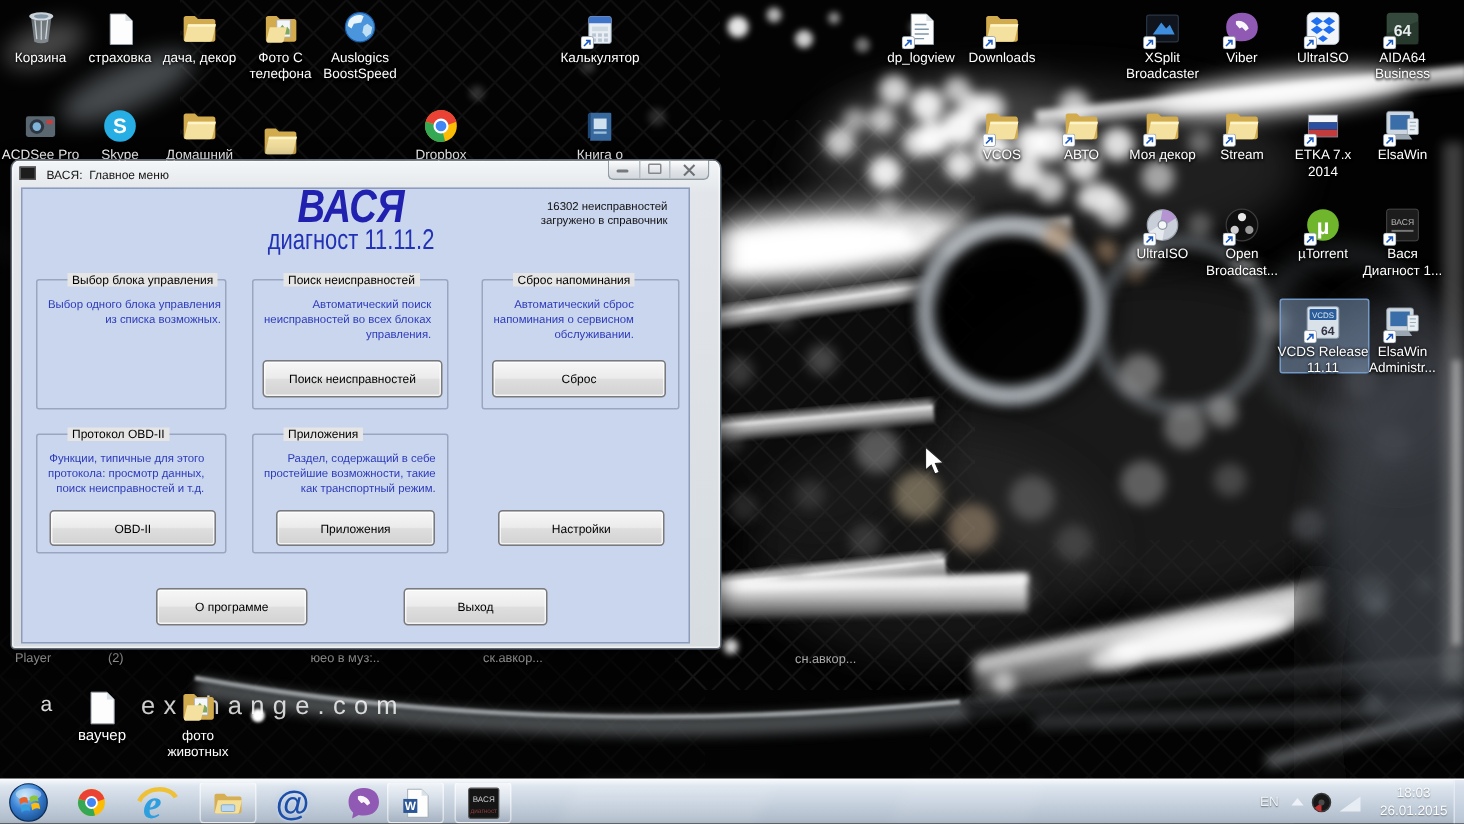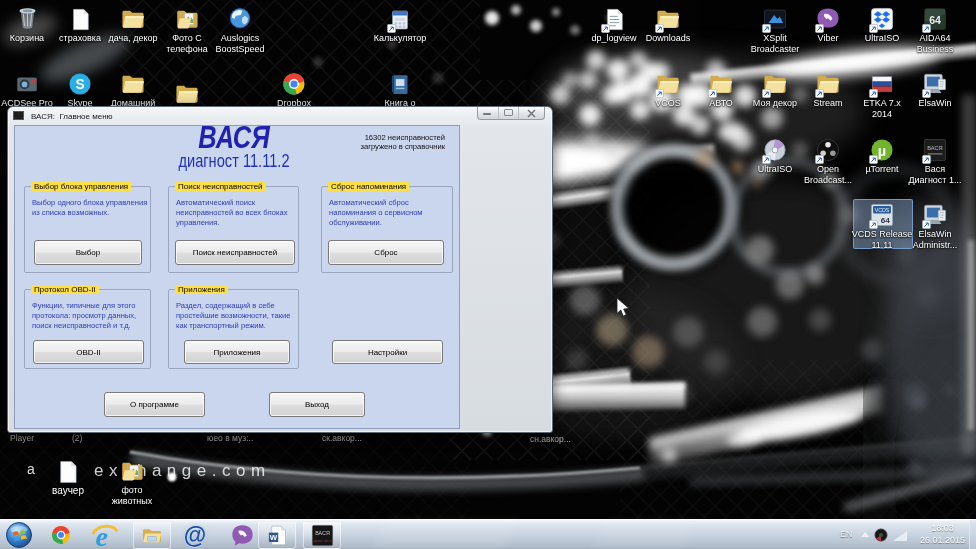--- a/index.html
+++ b/index.html
@@ -2,31 +2,31 @@
 <html><head><meta charset="utf-8"><style>
 html,body{margin:0;padding:0}
 #s{position:relative;width:976px;height:549px;overflow:hidden;background:#000;font-family:"Liberation Sans",sans-serif}
 #s *{box-sizing:border-box}
 .di{position:absolute;width:64px;text-align:center}
 .ib{height:27px;display:flex;align-items:flex-end;justify-content:center;position:relative}
 .lb{margin-top:1px;font-size:9px;line-height:10.5px;color:#fff;text-shadow:0 1px 2px rgba(0,0,0,.95),0 0 2px rgba(0,0,0,.85)}
 .ov{position:absolute;left:19px;bottom:-1px}
 .ghost{position:absolute;font-size:8.5px;color:rgba(255,255,255,.65);text-shadow:0 1px 1px #000}
 
-#win{position:absolute;left:7px;top:106px;width:546px;height:327px;background:linear-gradient(180deg,#f4f6f8,#e2e6ea 22px,#d7dce1);border:1px solid #5f6a74;border-radius:6px 6px 3px 3px;box-shadow:0 3px 14px rgba(0,0,0,.65),inset 0 0 0 1px rgba(255,255,255,.6)}
+#win{position:absolute;left:7px;top:106px;width:474px;height:327px;background:linear-gradient(180deg,#f4f6f8,#e2e6ea 22px,#d7dce1);border:1px solid #5f6a74;border-radius:6px 6px 3px 3px;box-shadow:0 3px 14px rgba(0,0,0,.65),inset 0 0 0 1px rgba(255,255,255,.6)}
 #tbar{position:absolute;left:0;top:0;width:100%;height:18px;font-size:8.5px;color:#151515}
 #tico{position:absolute;left:5px;top:4px;width:11px;height:9px;background:#1d1d1d;border:1px solid #555}
 #ttxt{position:absolute;left:23px;top:4.5px;font-size:8px}
 #caps{position:absolute;right:7px;top:0;width:68px;height:13px;display:flex;background:linear-gradient(#fdfdfd,#dfe3e7 60%,#d3d8dd);border:1px solid #939ca5;border-top:none;border-radius:0 0 4px 4px;overflow:hidden}
 #caps div{flex:1;position:relative;border-right:1px solid #b6bdc4}
 #caps div:last-child{border-right:none;flex:1.25}
 #cnt{position:absolute;left:6px;top:18px;width:446px;height:304px;background:#cad5ee;border:1px solid #8d9cba}
 .gb{position:absolute;border:1px solid #9aa5bf;border-radius:2px}
-.gl{position:absolute;top:-5px;left:6px;background:#fde047;padding:0 3px;font-size:8px;color:#000;white-space:nowrap}
-.gd{position:absolute;left:7px;top:11px;font-size:7.6px;line-height:10px;color:#2c3cba;text-align:left;white-space:nowrap}
+.gl{position:absolute;top:-5px;left:20px;background:#e5e5e5;padding:0 3px;font-size:8px;color:#000;white-space:nowrap}
+.gd{position:absolute;left:7px;top:11px;font-size:7.6px;line-height:10px;color:#2c3cba;text-align:right;white-space:nowrap}
 .btn{position:absolute;background:linear-gradient(180deg,#f7f7f7,#ebebeb 48%,#dedede 52%,#d2d2d2);border:1px solid #7a7a7a;border-radius:3px;font-size:8px;color:#000;display:flex;align-items:center;justify-content:center;box-shadow:inset 0 0 0 1px rgba(255,255,255,.75)}
 
 #tk{position:absolute;left:0;top:519px;width:976px;height:30px;background:linear-gradient(180deg,#f5f8fb,#dde5ee 14%,#c6d1de 55%,#b2becc 90%,#a6b2c0);border-top:1px solid #fafcfe}
 .tki{position:absolute;top:1px;width:38px;height:28px;border:1px solid rgba(255,255,255,.55);border-radius:3px;background:linear-gradient(rgba(255,255,255,.45),rgba(255,255,255,.12) 50%,rgba(120,135,155,.15));display:flex;align-items:center;justify-content:center}
 .tkp{position:absolute;top:1px;width:38px;height:28px;display:flex;align-items:center;justify-content:center}
 #clock{position:absolute;right:11px;top:3px;text-align:center;font-size:9px;line-height:11.5px;color:#fbfdff;text-shadow:0 1px 1px rgba(0,0,0,.4)}
 </style></head><body>
 <div id="s">
 <svg id="bg" width="976" height="549" style="position:absolute;left:0;top:0">
 <defs>
@@ -712,21 +712,20 @@
           <div class="gd">Автоматический сброс<br>напоминания о сервисном<br>обслуживании.</div>
         </div>
 <div class="gb" style="left:9px;top:163px;width:127px;height:80px">
           <span class="gl">Протокол OBD-II</span>
           <div class="gd">Функции, типичные для этого<br>протокола: просмотр данных,<br>поиск неисправностей и т.д.</div>
         </div>
 <div class="gb" style="left:153px;top:163px;width:131px;height:80px">
           <span class="gl">Приложения</span>
           <div class="gd">Раздел, содержащий в себе<br>простейшие возможности, такие<br>как транспортный режим.</div>
         </div>
-<div class="btn" style="left:19px;top:114px;width:108px;height:25px">Выбор</div>
 <div class="btn" style="left:160px;top:114px;width:120px;height:25px">Поиск неисправностей</div>
 <div class="btn" style="left:313px;top:114px;width:116px;height:25px">Сброс</div>
 <div class="btn" style="left:18px;top:214px;width:111px;height:24px">OBD-II</div>
 <div class="btn" style="left:169px;top:214px;width:106px;height:24px">Приложения</div>
 <div class="btn" style="left:317px;top:214px;width:111px;height:24px">Настройки</div>
 <div class="btn" style="left:89px;top:266px;width:101px;height:25px">О программе</div>
 <div class="btn" style="left:254px;top:266px;width:96px;height:25px">Выход</div>
 </div>
 </div>
 <div id="tk">

